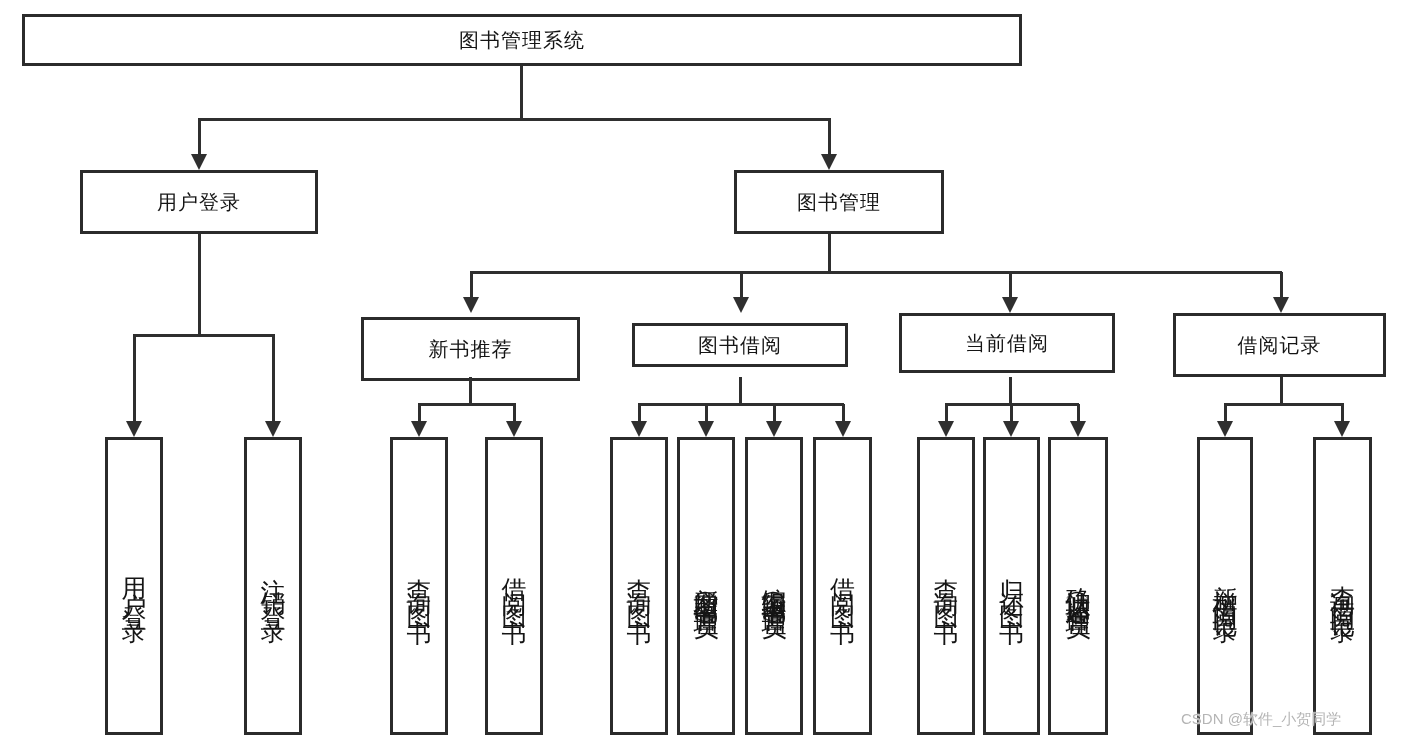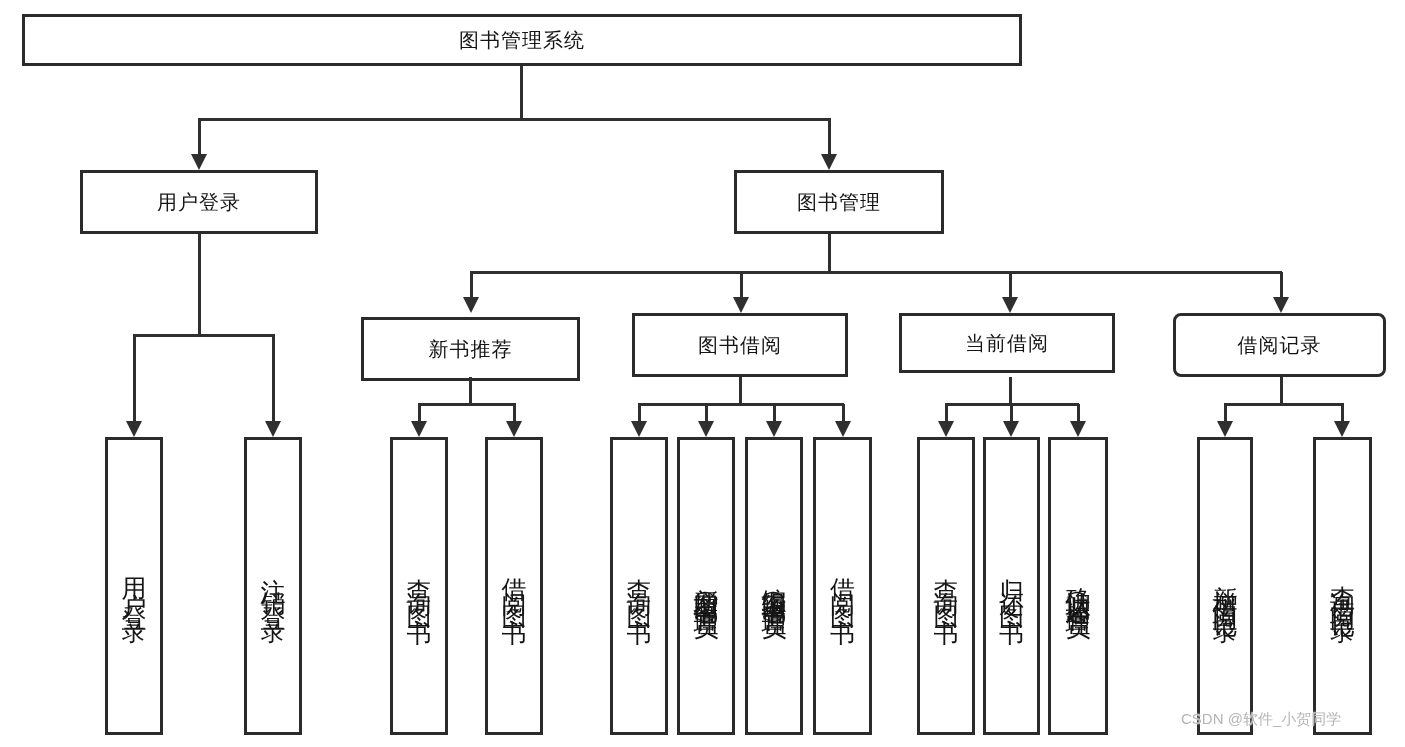--- a/index.html
+++ b/index.html
@@ -88,27 +88,27 @@
   <div class="vline" style="left:828px;top:234px;height:40px;"></div>
   <div class="hline" style="left:470px;top:271px;width:812px;"></div>
   <div class="arrow" style="left:463px;top:272px;height:41px;"></div>
   <div class="arrow" style="left:733px;top:272px;height:41px;"></div>
   <div class="arrow" style="left:1002px;top:272px;height:41px;"></div>
   <div class="arrow" style="left:1273px;top:272px;height:41px;"></div>
 
   <div class="box" style="left:361px;top:317px;width:219px;height:64px;">
     <span class="hboxtext">新书推荐</span>
   </div>
-  <div class="box" style="left:632px;top:313px;width:216px;height:64px;">
+  <div class="box" style="left:632px;top:323px;width:216px;height:44px;">
     <span class="hboxtext">图书借阅</span>
   </div>
   <div class="box" style="left:899px;top:313px;width:216px;height:60px;">
     <span class="hboxtext">当前借阅</span>
   </div>
-  <div class="box" style="left:1173px;top:313px;width:213px;height:64px;border-radius:8px;">
+  <div class="box" style="left:1173px;top:313px;width:213px;height:64px;">
     <span class="hboxtext">借阅记录</span>
   </div>
 
   <div class="vline" style="left:469px;top:377px;height:29px;"></div>
   <div class="hline" style="left:418px;top:403px;width:98px;"></div>
   <div class="arrow" style="left:411px;top:404px;height:33px;"></div>
   <div class="arrow" style="left:506px;top:404px;height:33px;"></div>
 
   <div class="vline" style="left:739px;top:377px;height:29px;"></div>
   <div class="hline" style="left:638px;top:403px;width:206px;"></div>

